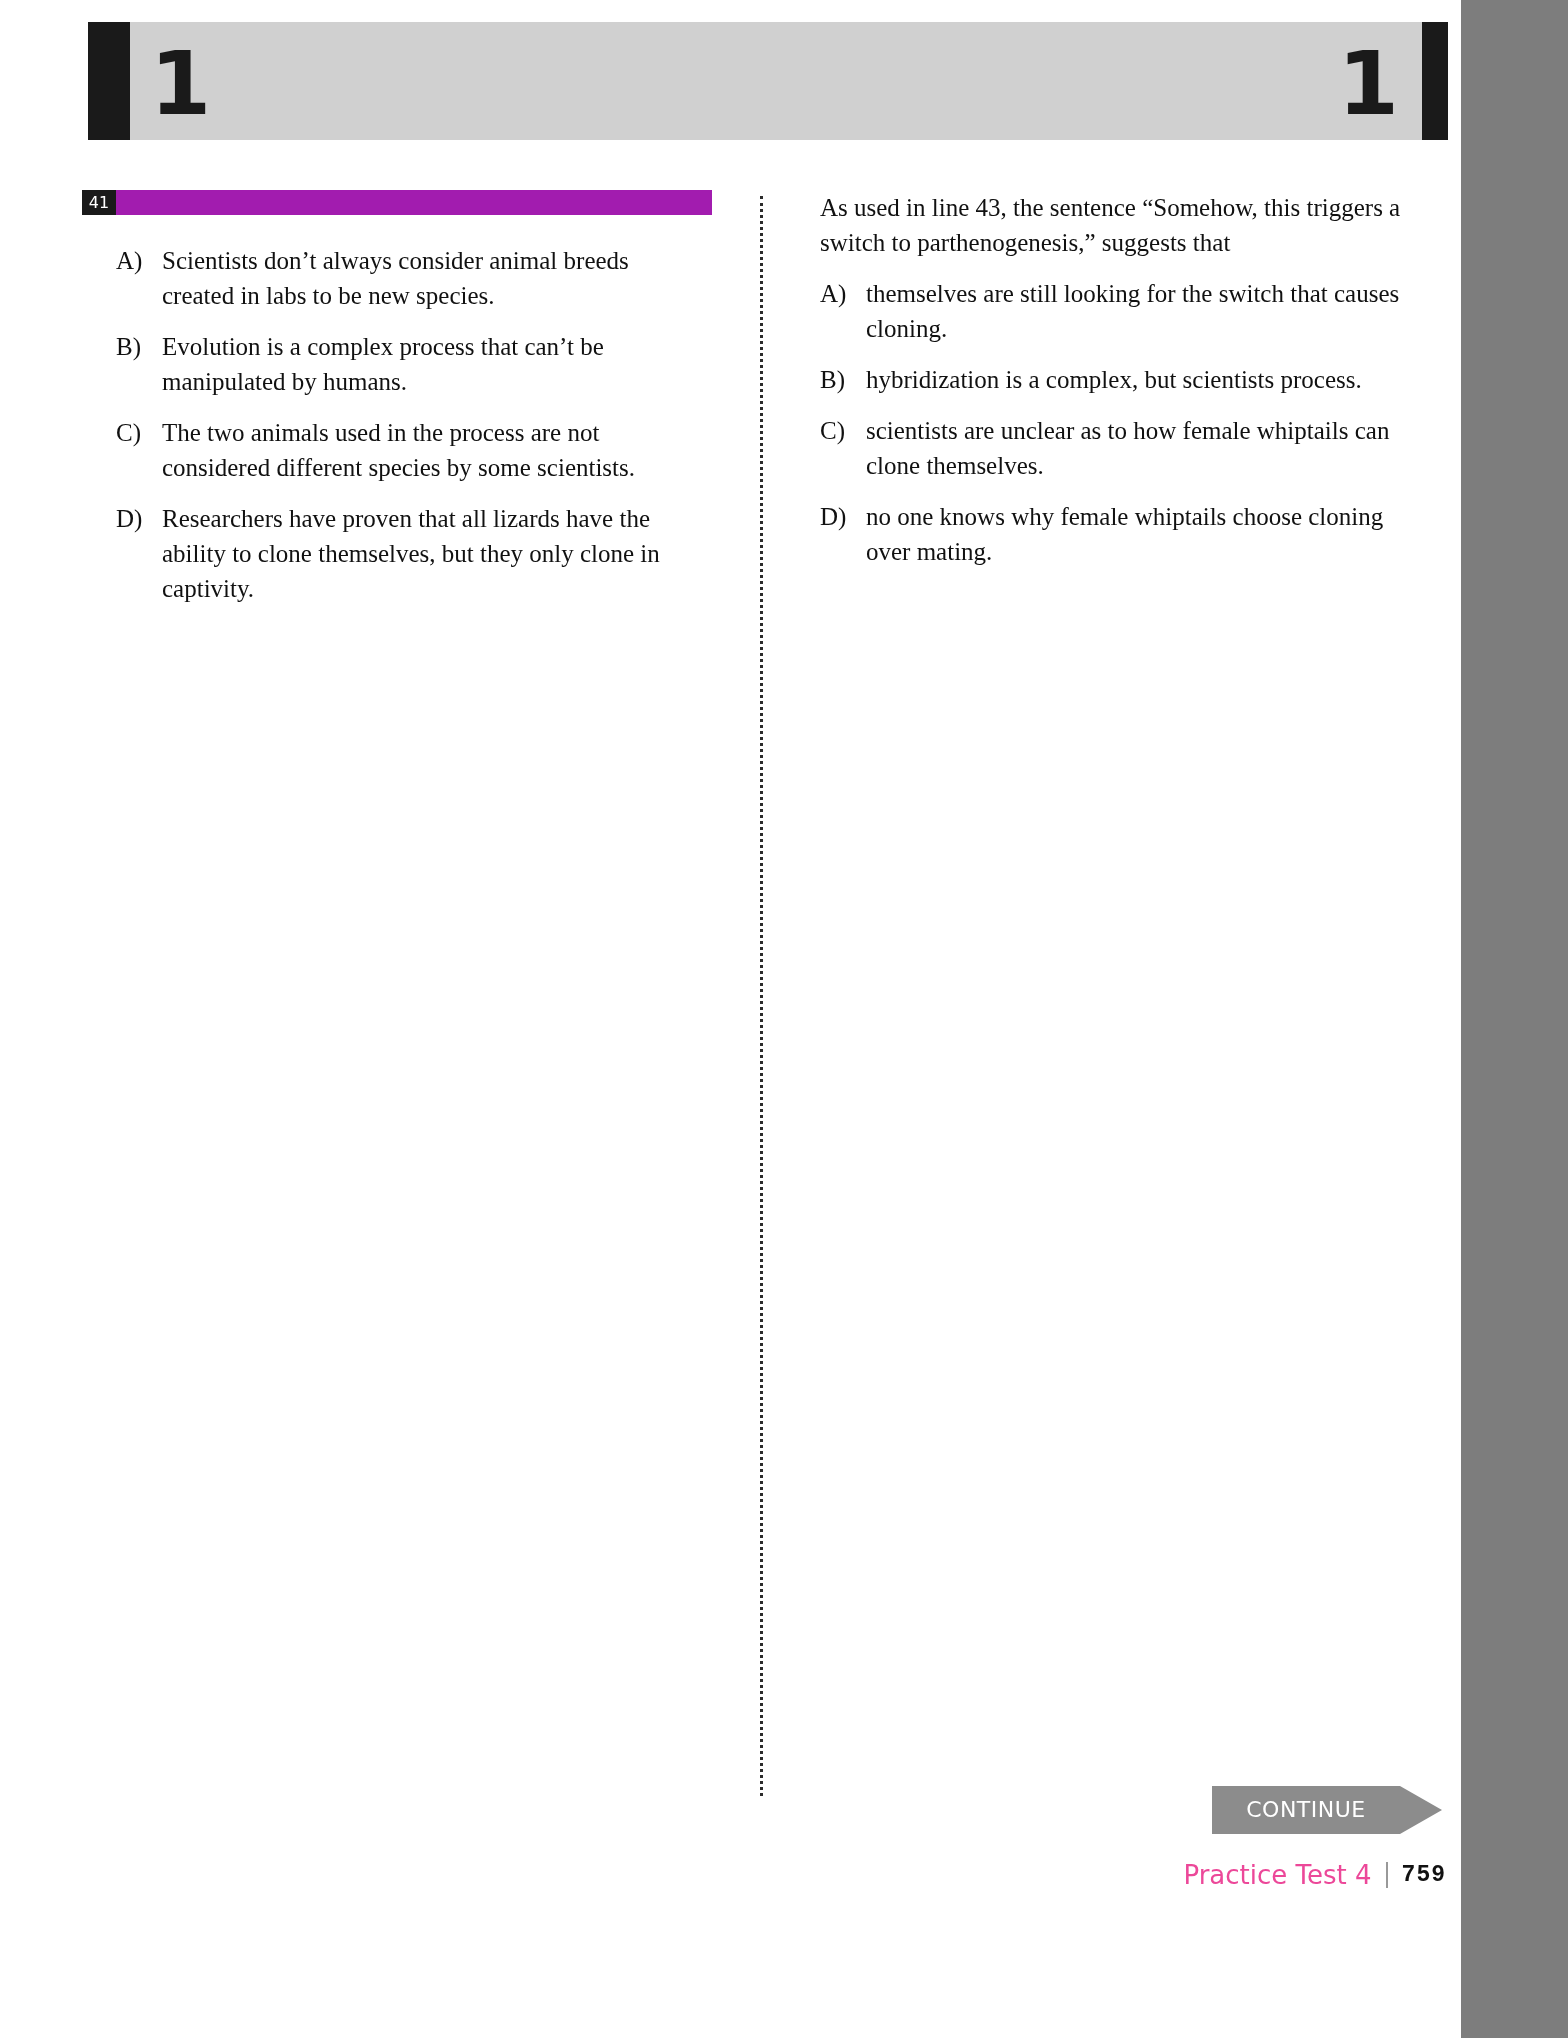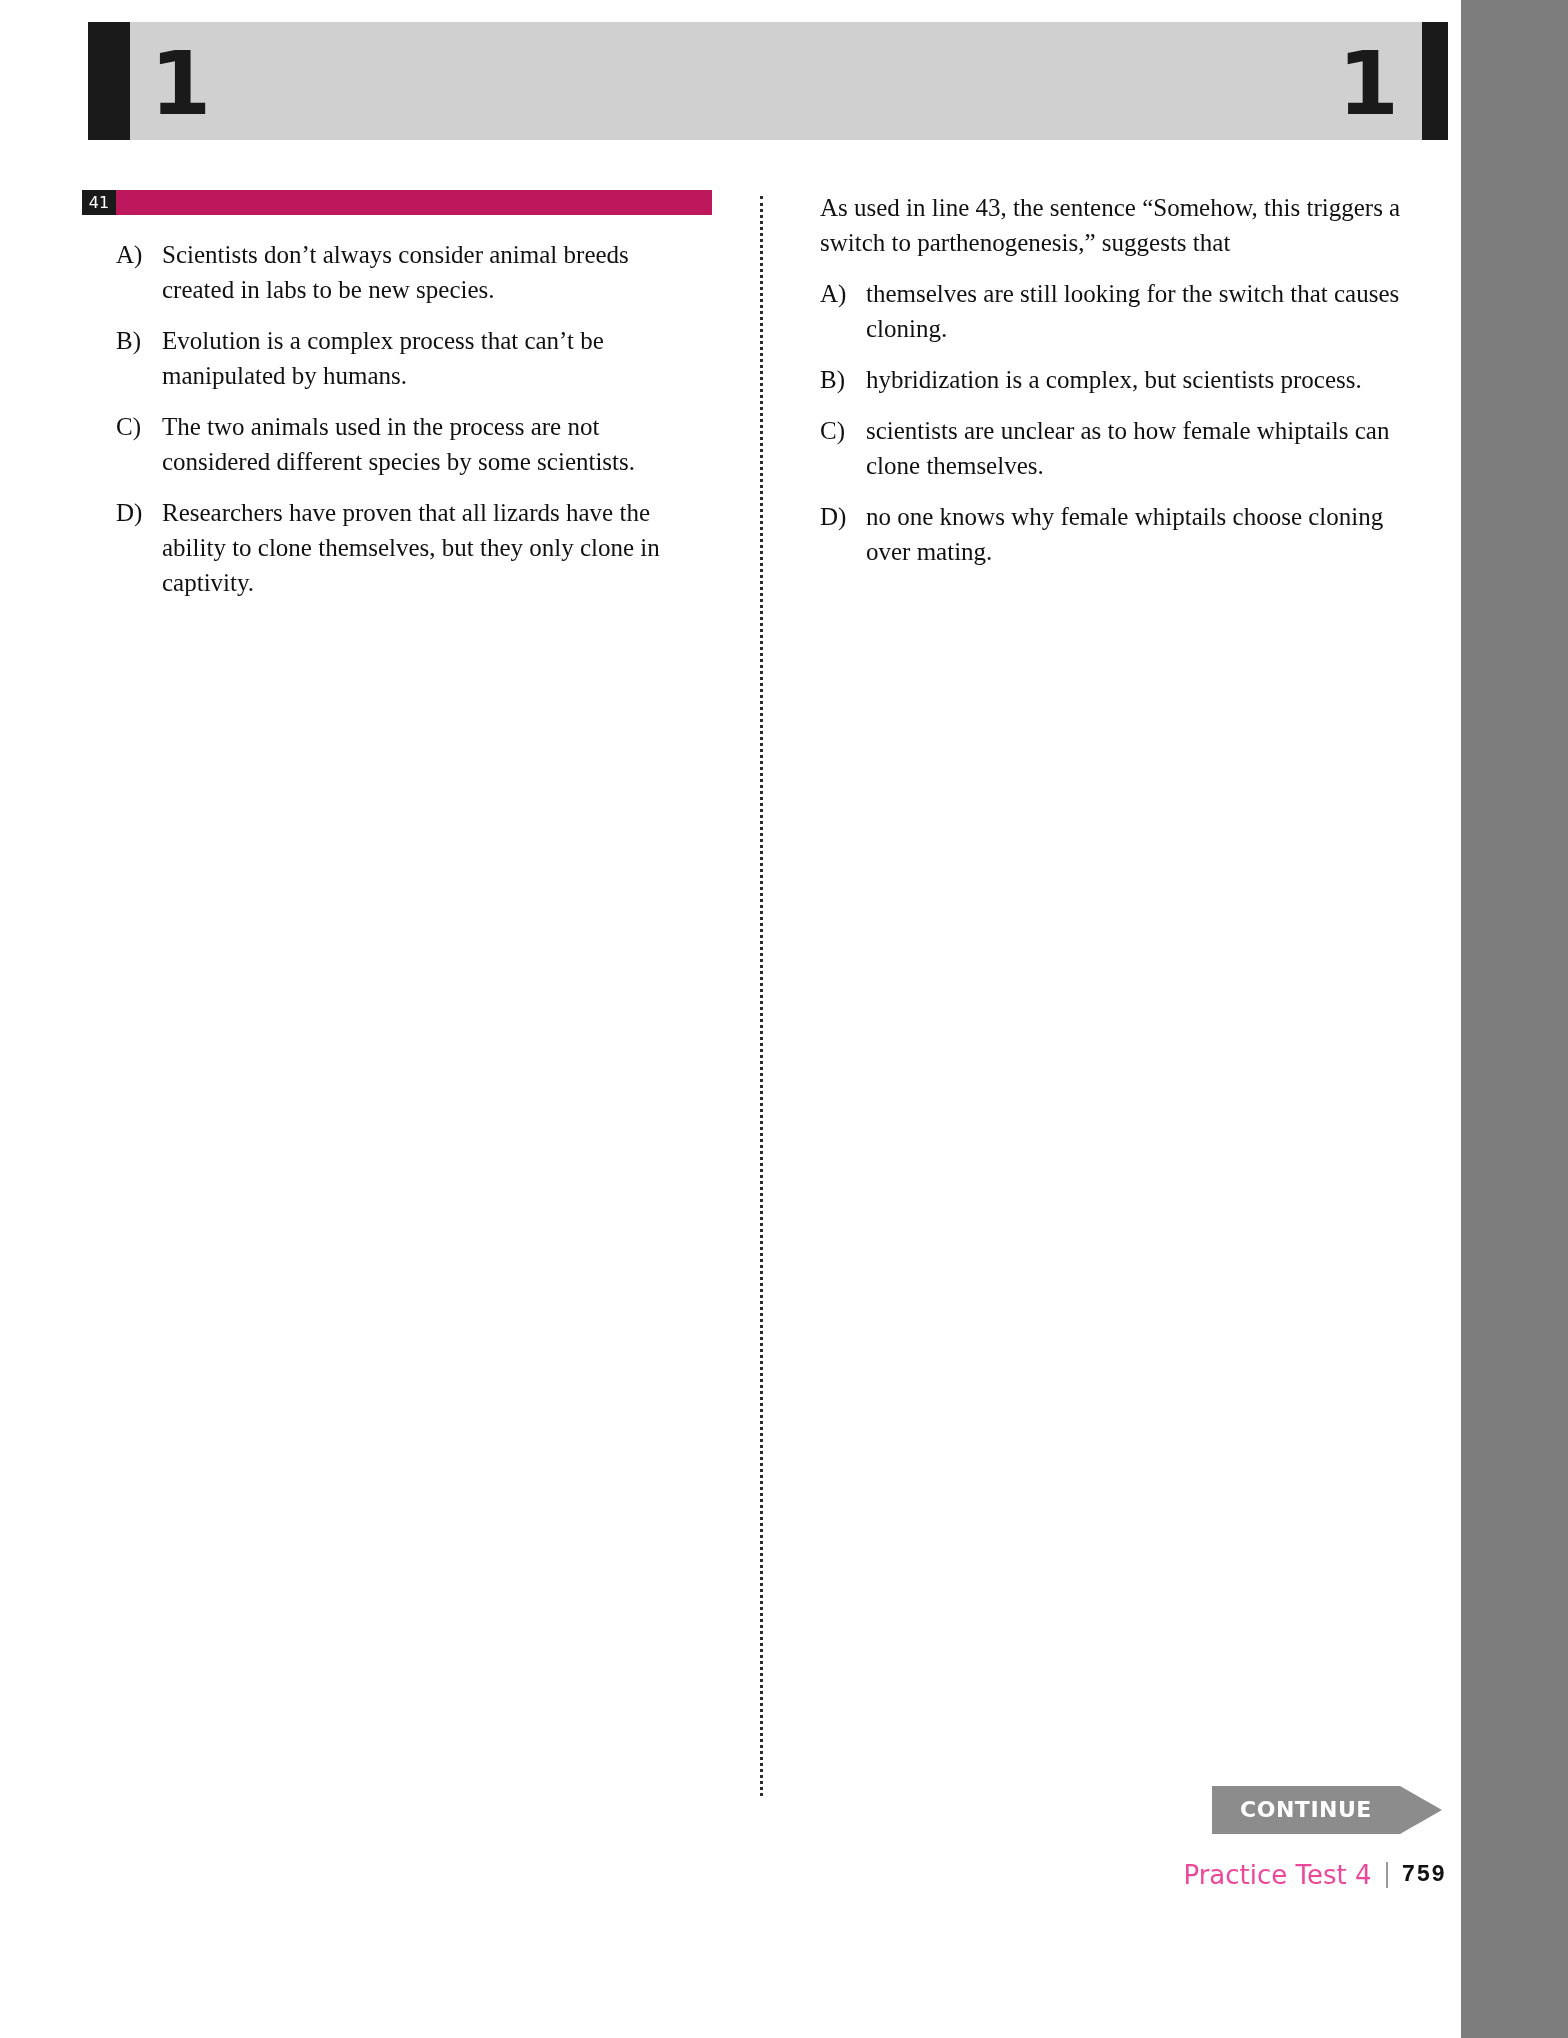--- a/index.html
+++ b/index.html
@@ -96,22 +96,22 @@
     top: 196px;
     width: 0;
     height: 1600px;
     border-left: 3px dotted #2b2b2b;
   }
 
   
   .qbar {
     position: relative;
     height: 25px;
-    background: #be185d;
-    margin-bottom: 22px;
+    background: #a21caf;
+    margin-bottom: 28px;
   }
   .qbar .qnum {
     position: absolute;
     left: 0; top: 0;
     height: 25px;
     min-width: 34px;
     padding: 0 6px;
     box-sizing: border-box;
     background: #1a1a1a;
     color: #ffffff;
@@ -170,21 +170,21 @@
     border-left: 42px solid #8c8c8c;
   }
   .continue .clabel {
     position: absolute;
     left: 0; top: 0;
     width: 188px; height: 44px;
     line-height: 48px;
     text-align: center;
     color: #ffffff;
     font-family: "DejaVu Sans", sans-serif;
-    font-weight: bold;
+    font-weight: normal;
     font-size: 22px;
     letter-spacing: 0.5px;
   }
 
   
   .footer {
     position: absolute;
     right: 122px;
     top: 1860px;
     display: flex;

